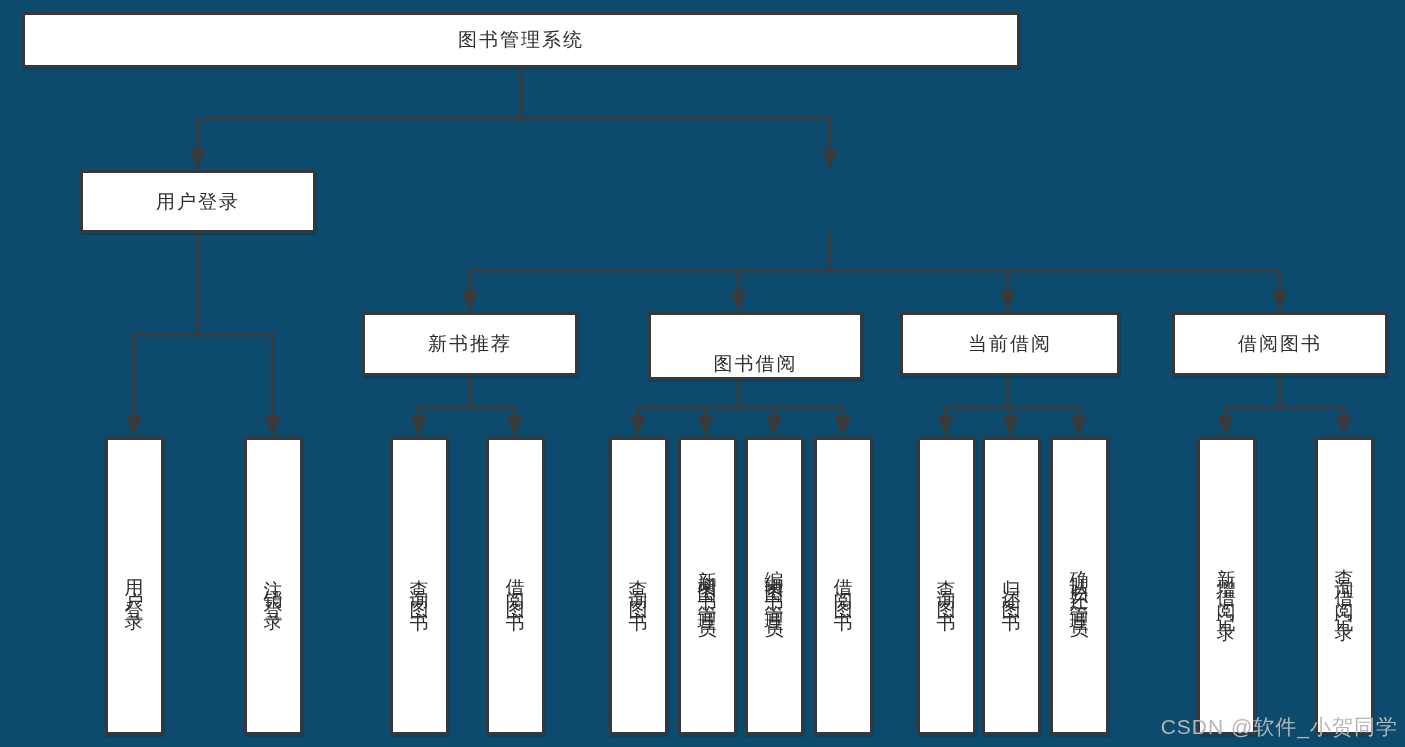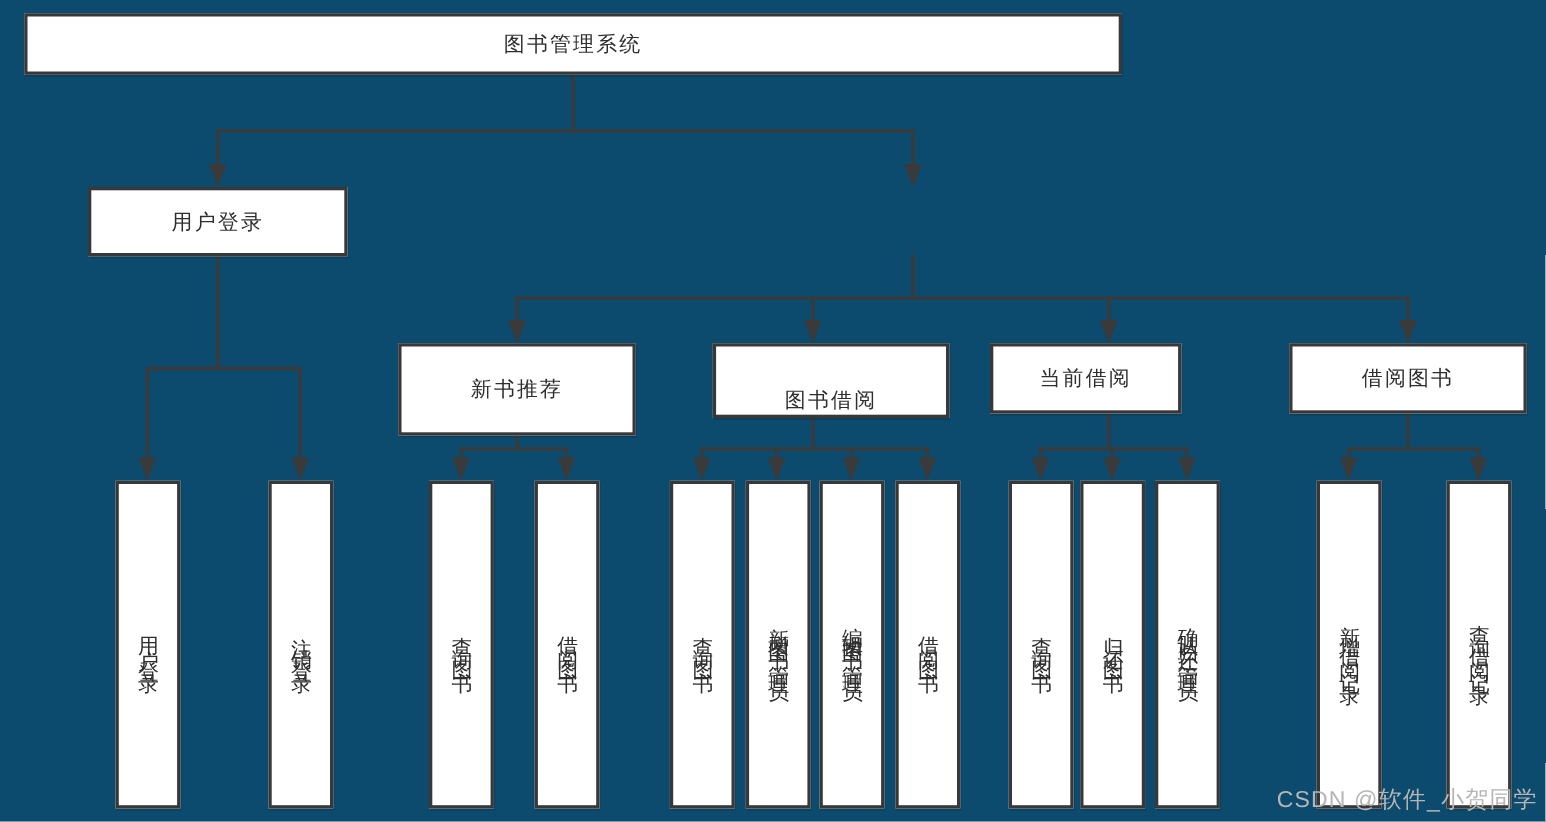--- a/index.html
+++ b/index.html
@@ -136,27 +136,27 @@
   </svg>
 
   <div class="box" style="left:22px; top:12px; width:998px; height:56px;">
     <span class="hlabel">图书管理系统</span>
   </div>
 
   <div class="box" style="left:80px; top:170px; width:236px; height:63px;">
     <span class="hlabel">用户登录</span>
   </div>
 
-  <div class="box" style="left:362px; top:312px; width:216px; height:84px;">
+  <div class="box" style="left:362px; top:312px; width:216px; height:64px;">
     <span class="hlabel">新书推荐</span>
   </div>
   <div class="box" style="left:648px; top:312px; width:215px; height:68px;align-items:flex-end;">
     <span class="hlabel">图书借阅</span>
   </div>
-  <div class="box" style="left:900px; top:312px; width:174px; height:64px;justify-content:center;">
+  <div class="box" style="left:900px; top:312px; width:220px; height:64px;justify-content:center;">
     <span class="hlabel">当前借阅</span>
   </div>
   <div class="box" style="left:1172px; top:312px; width:216px; height:64px;">
     <span class="hlabel">借阅图书</span>
   </div>
 
   <div class="box" style="left:105px; top:437px; width:59px; height:298px;">
     <span class="vlabel">用户登录</span>
   </div>
   <div class="box" style="left:244px; top:437px; width:59px; height:298px;">

